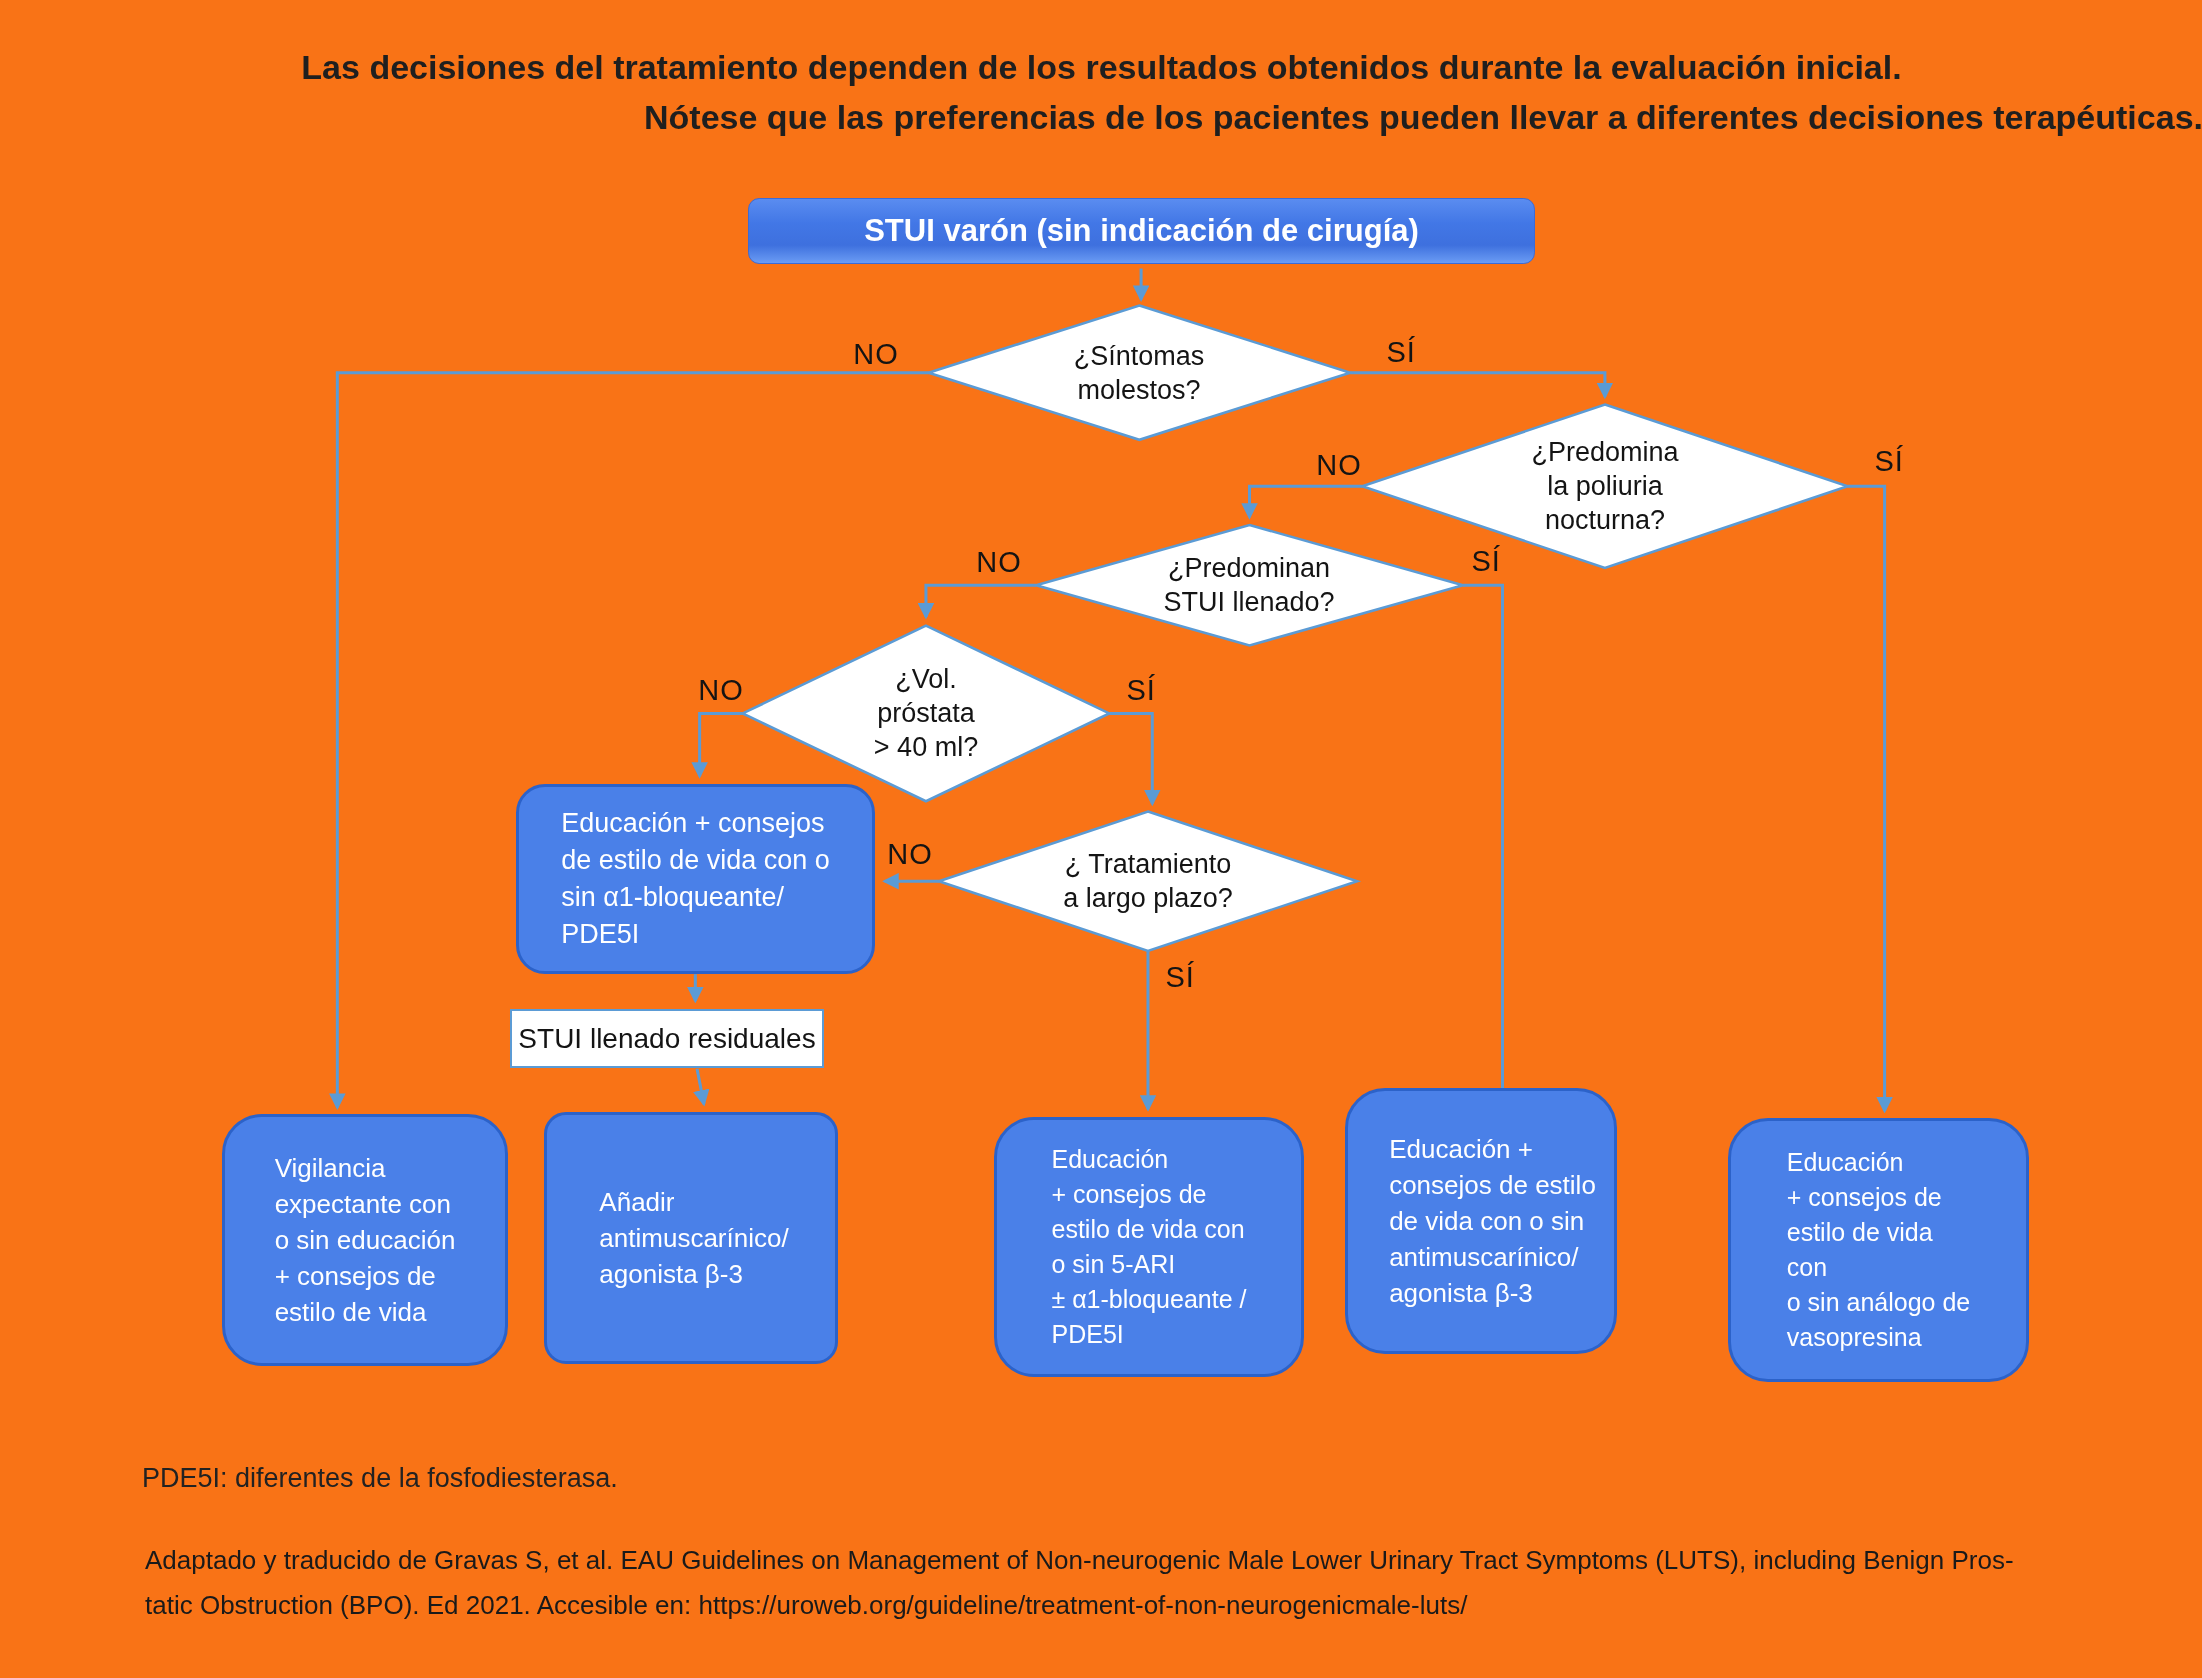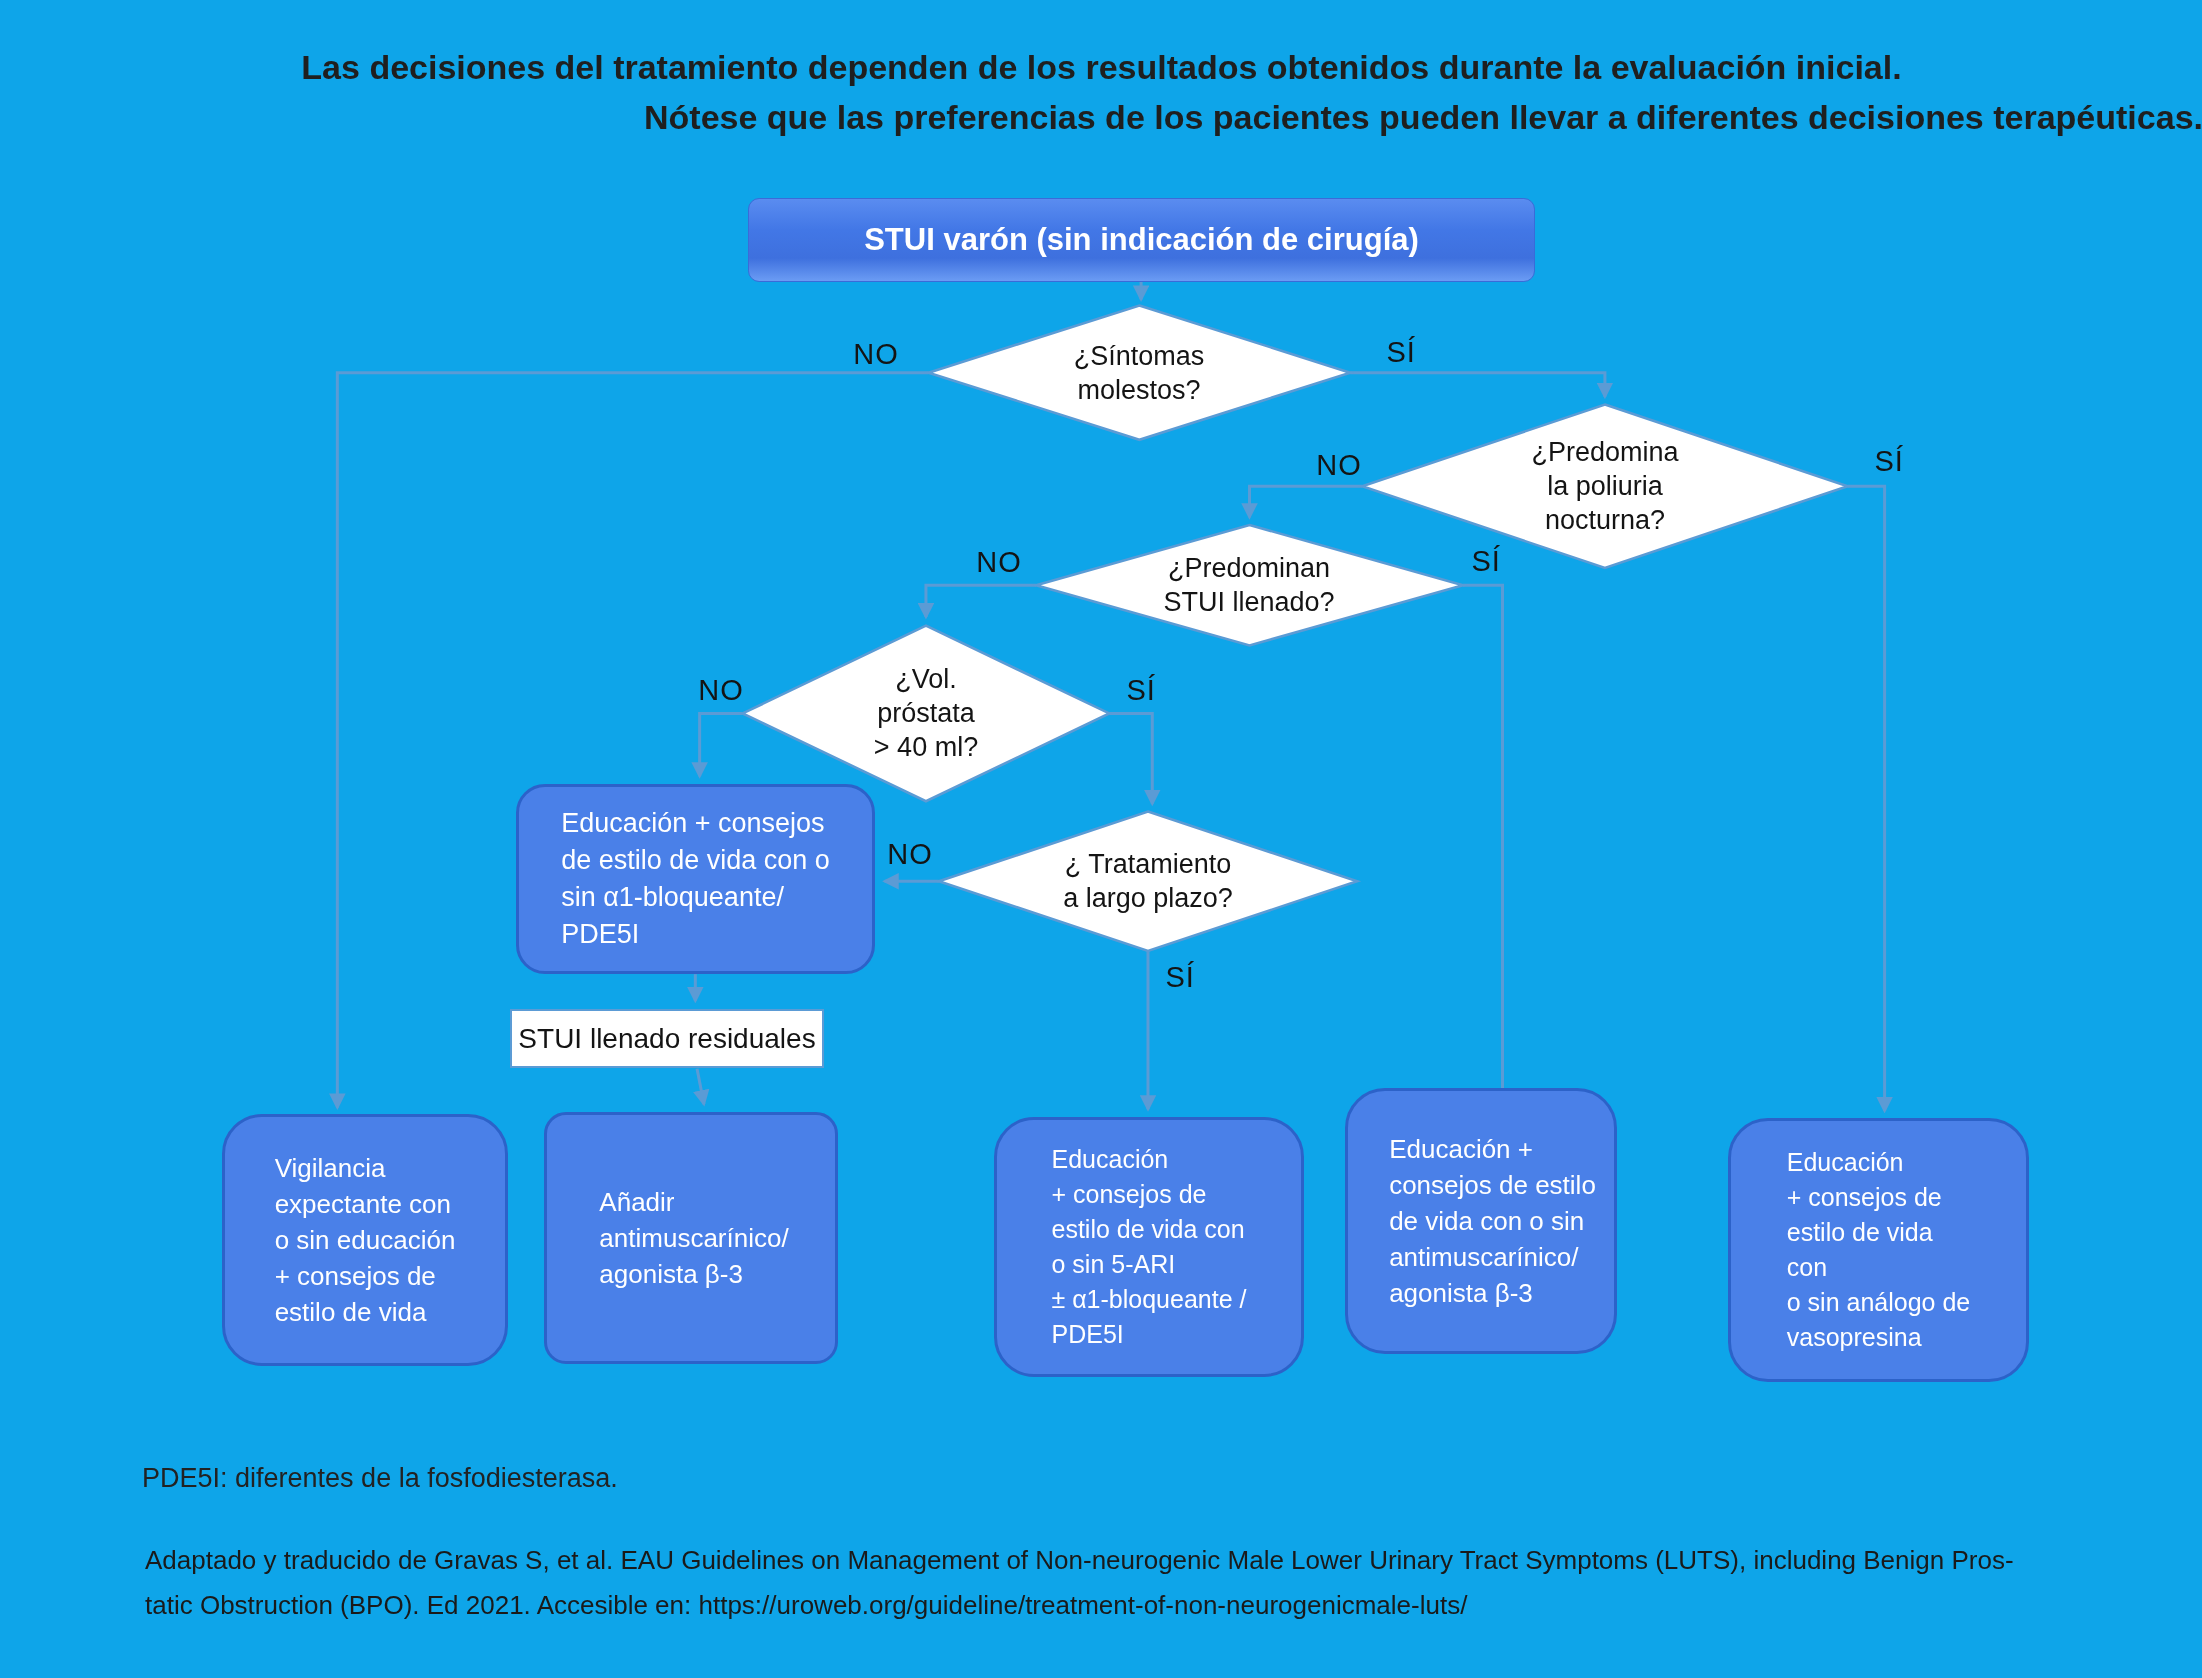--- a/index.html
+++ b/index.html
@@ -1,34 +1,34 @@
 <!DOCTYPE html>
 <html style="font-size:13.8px"><head>
 <meta charset="utf-8">
 <style>
   html,body{margin:0;padding:0;background:#ffffff;}
   #frame{
-    position:relative;width:2203px;height:1679px;background:#0ea5e9;overflow:hidden;
+    position:relative;width:2203px;height:1679px;background:#f97316;overflow:hidden;
     font-family:"Liberation Sans", sans-serif;color:#1c1c1c;
   }
   .abs{position:absolute;}
   .center-xy{transform:translate(-50%,-50%);}
   .pre{white-space:pre-line;}
 
   
   .title-line{left:0;width:2203px;text-align:center;font-weight:bold;font-size:34px;color:#1f1f1f;}
   #title1{top:48px;}
   #title2{top:98px;text-align:right;}
 
   
   #net{position:absolute;left:0;top:0;width:2203px;height:1679px;}
 
   
   .start-node{
-    left:748px;top:198px;width:787px;height:84px;border-radius:11.2px;
+    left:748px;top:198px;width:787px;height:66px;border-radius:11.2px;
     background:linear-gradient(180deg,#5a8cf0 0%,#4277e6 38%,#3e70de 72%,#6b9cf4 100%);
     border:1.7px solid #3a6bd8;box-sizing:border-box;
     display:flex;align-items:center;justify-content:center;
     color:#ffffff;font-weight:bold;font-size:31px;
   }
 
   
   .dtext{font-size:27px;line-height:34px;text-align:center;color:#141414;}
 
   

